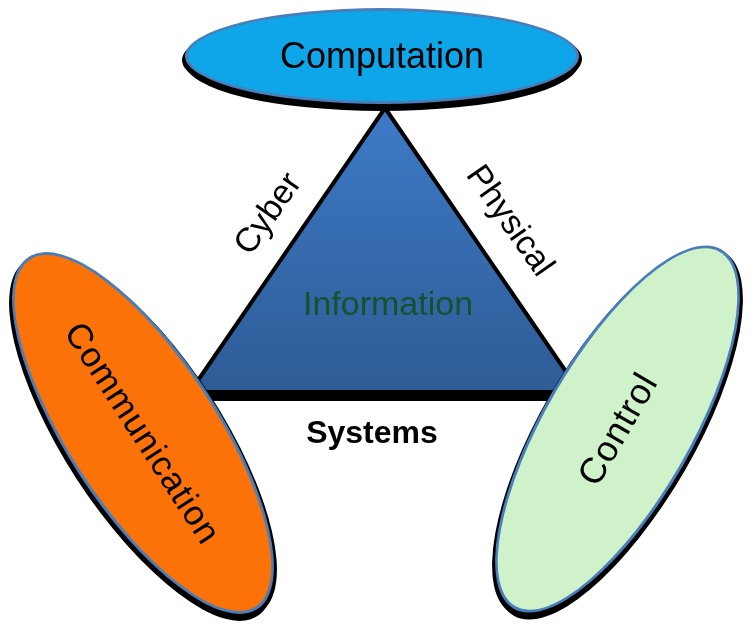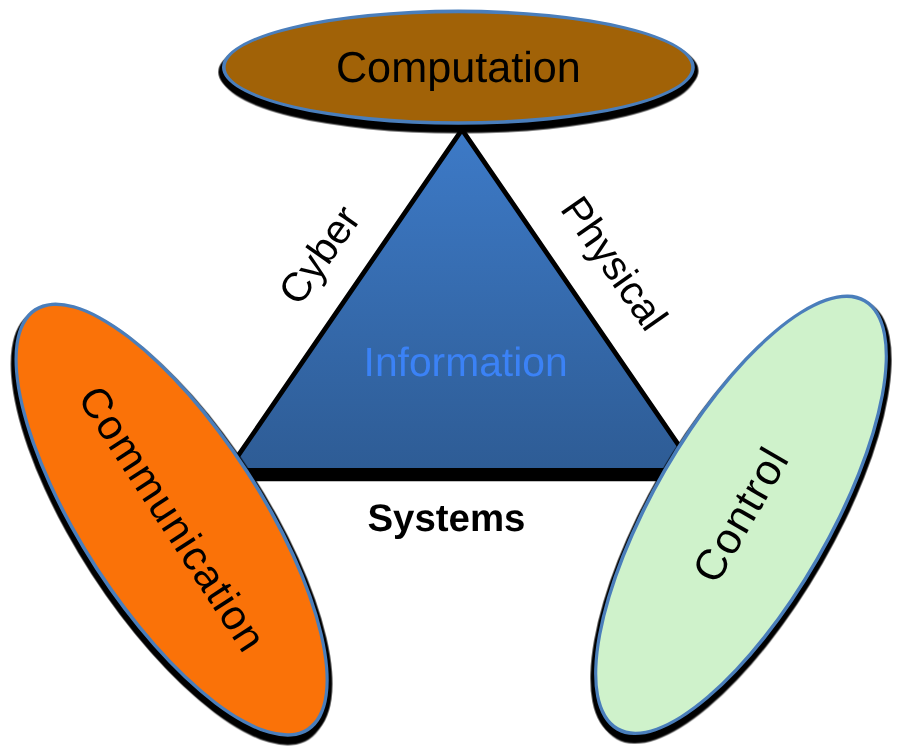--- a/index.html
+++ b/index.html
@@ -48,21 +48,21 @@
   
   .lbl {
     position: absolute;
     z-index: 2;
     color: #000;
     white-space: nowrap;
   }
   .lbl-information {
     left: 388px; top: 303px;
     transform: translate(-50%, -50%);
-    color: #3b82f6;
+    color: #14532d;
     font-size: 34px;
     z-index: 2;
   }
   .lbl-systems {
     left: 372px; top: 432px;
     transform: translate(-50%, -50%);
     font-size: 32px;
     font-weight: 700;
   }
   .lbl-cyber {
@@ -94,21 +94,21 @@
 
   <div class="lbl lbl-information">Information</div>
 
   <div class="lbl lbl-systems">Systems</div>
 
   <div class="lbl lbl-cyber">Cyber</div>
 
   <div class="lbl lbl-physical">Physical</div>
 
   <div class="node-wrap wrap-computation">
-    <div class="node node-computation" style="background-color: #a16207; border-color: rgb(74, 126, 187);">
+    <div class="node node-computation" style="background-color: #0ea5e9; border-color: rgb(74, 126, 187);">
       <span>Computation</span>
     </div>
   </div>
 
   <div class="node-wrap wrap-communication">
     <div class="node node-communication" style="background-color: rgb(250, 114, 8); border-color: rgb(74, 126, 187);">
       <span>Communication</span>
     </div>
   </div>
 

